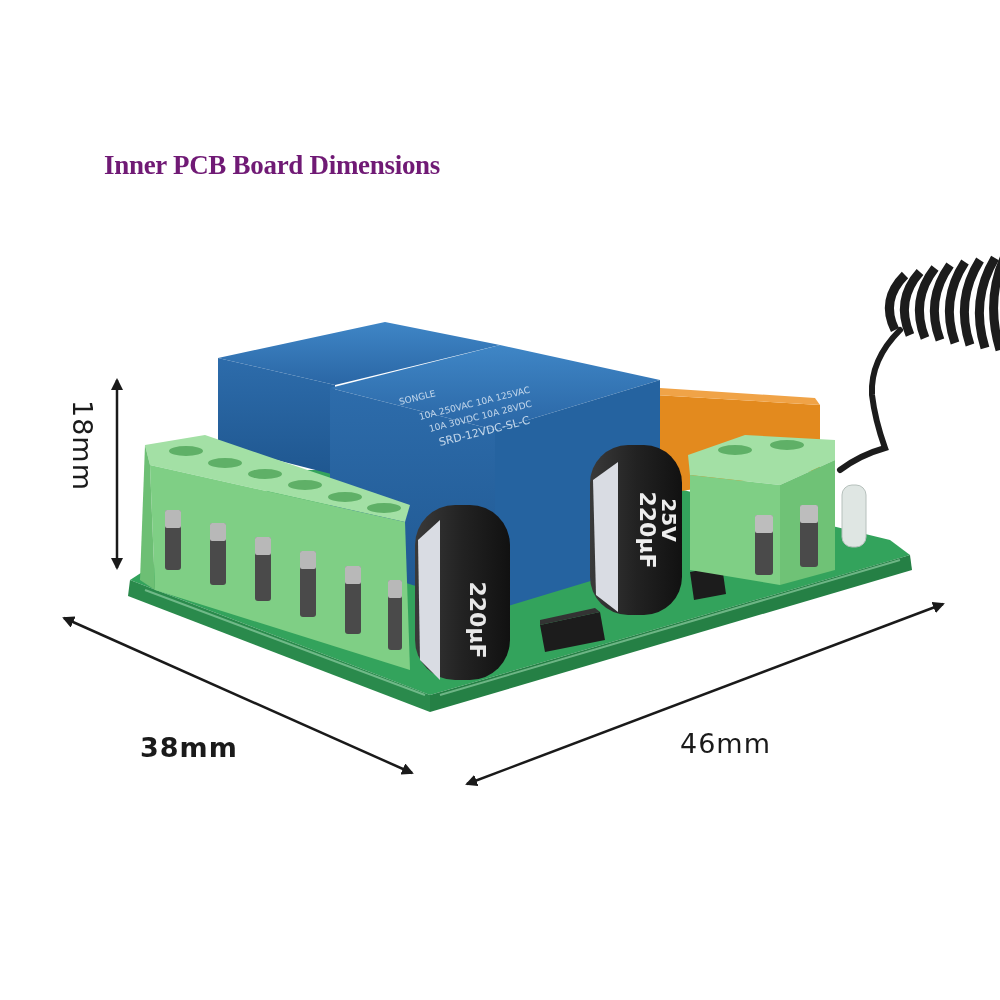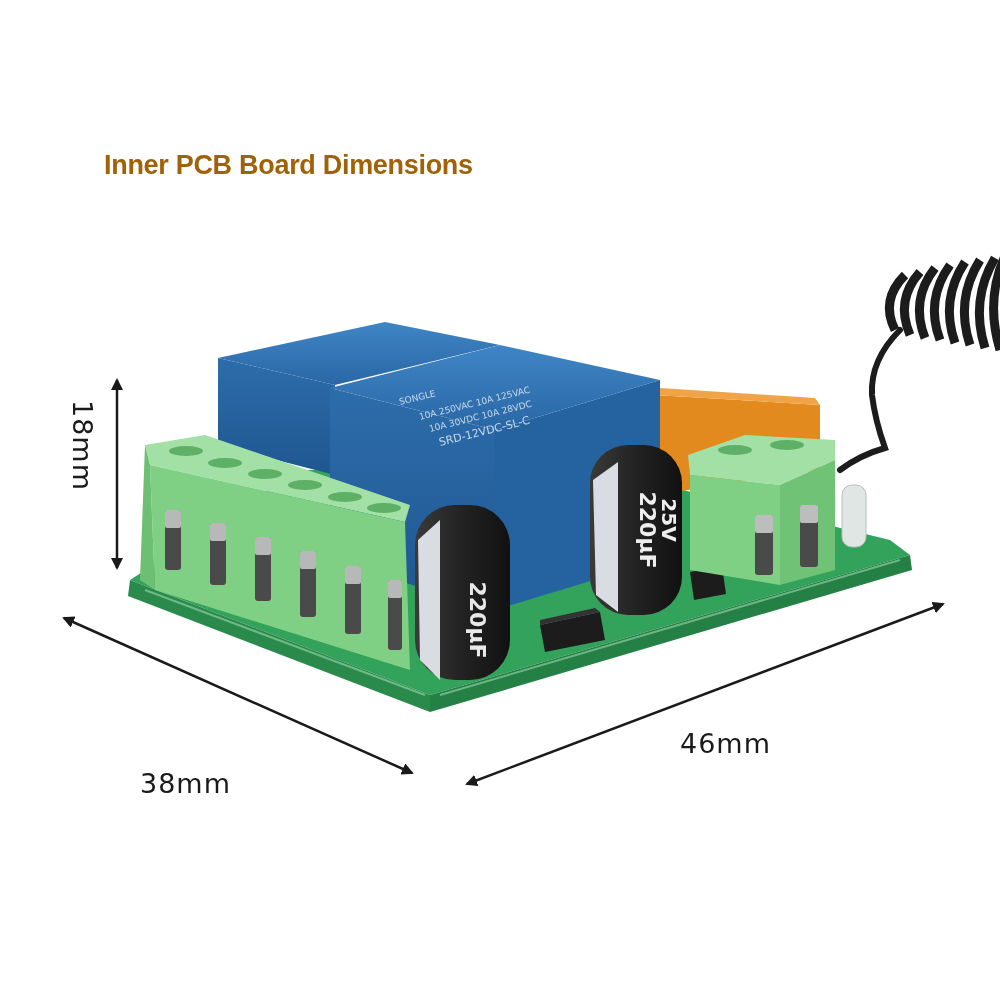--- a/index.html
+++ b/index.html
@@ -1,20 +1,20 @@
 <!DOCTYPE html>
 <html><head>
 <meta charset="utf-8">
 <style>
   html, body { margin:0; padding:0; background:#ffffff; }
   body { width:1000px; height:1000px; position:relative; overflow:hidden; font-family:"DejaVu Sans", sans-serif; }
-  .title { position:absolute; left:104px; top:150px; font-family:Liberation Sans, sans-serif; font-weight:bold; font-size:27px; color:#a16207; letter-spacing:-0.3px; }
+  .title { position:absolute; left:104px; top:150px; font-family:Liberation Serif, serif; font-weight:bold; font-size:27px; color:#701a75; letter-spacing:-0.3px; }
   .dim-label { position:absolute; font-family:"DejaVu Sans", sans-serif; font-size:27px; color:#1a1a1a; letter-spacing:1px; }
   .dim-18 { left:48px; top:400px; transform-origin:left top; transform:rotate(90deg) translate(0,-50px); white-space:nowrap; }
-  .dim-38 { left:140px; top:768px; }
+  .dim-38 { left:140px; top:732px;font-weight:bold; }
   .dim-46 { left:680px; top:728px; }
   svg.scene { position:absolute; left:0; top:0; }
 </style>
 </head>
 <body>
 
 <div class="title">Inner PCB Board Dimensions</div>
 
 <svg class="scene" width="1000" height="1000" viewBox="0 0 1000 1000">
   <defs>

